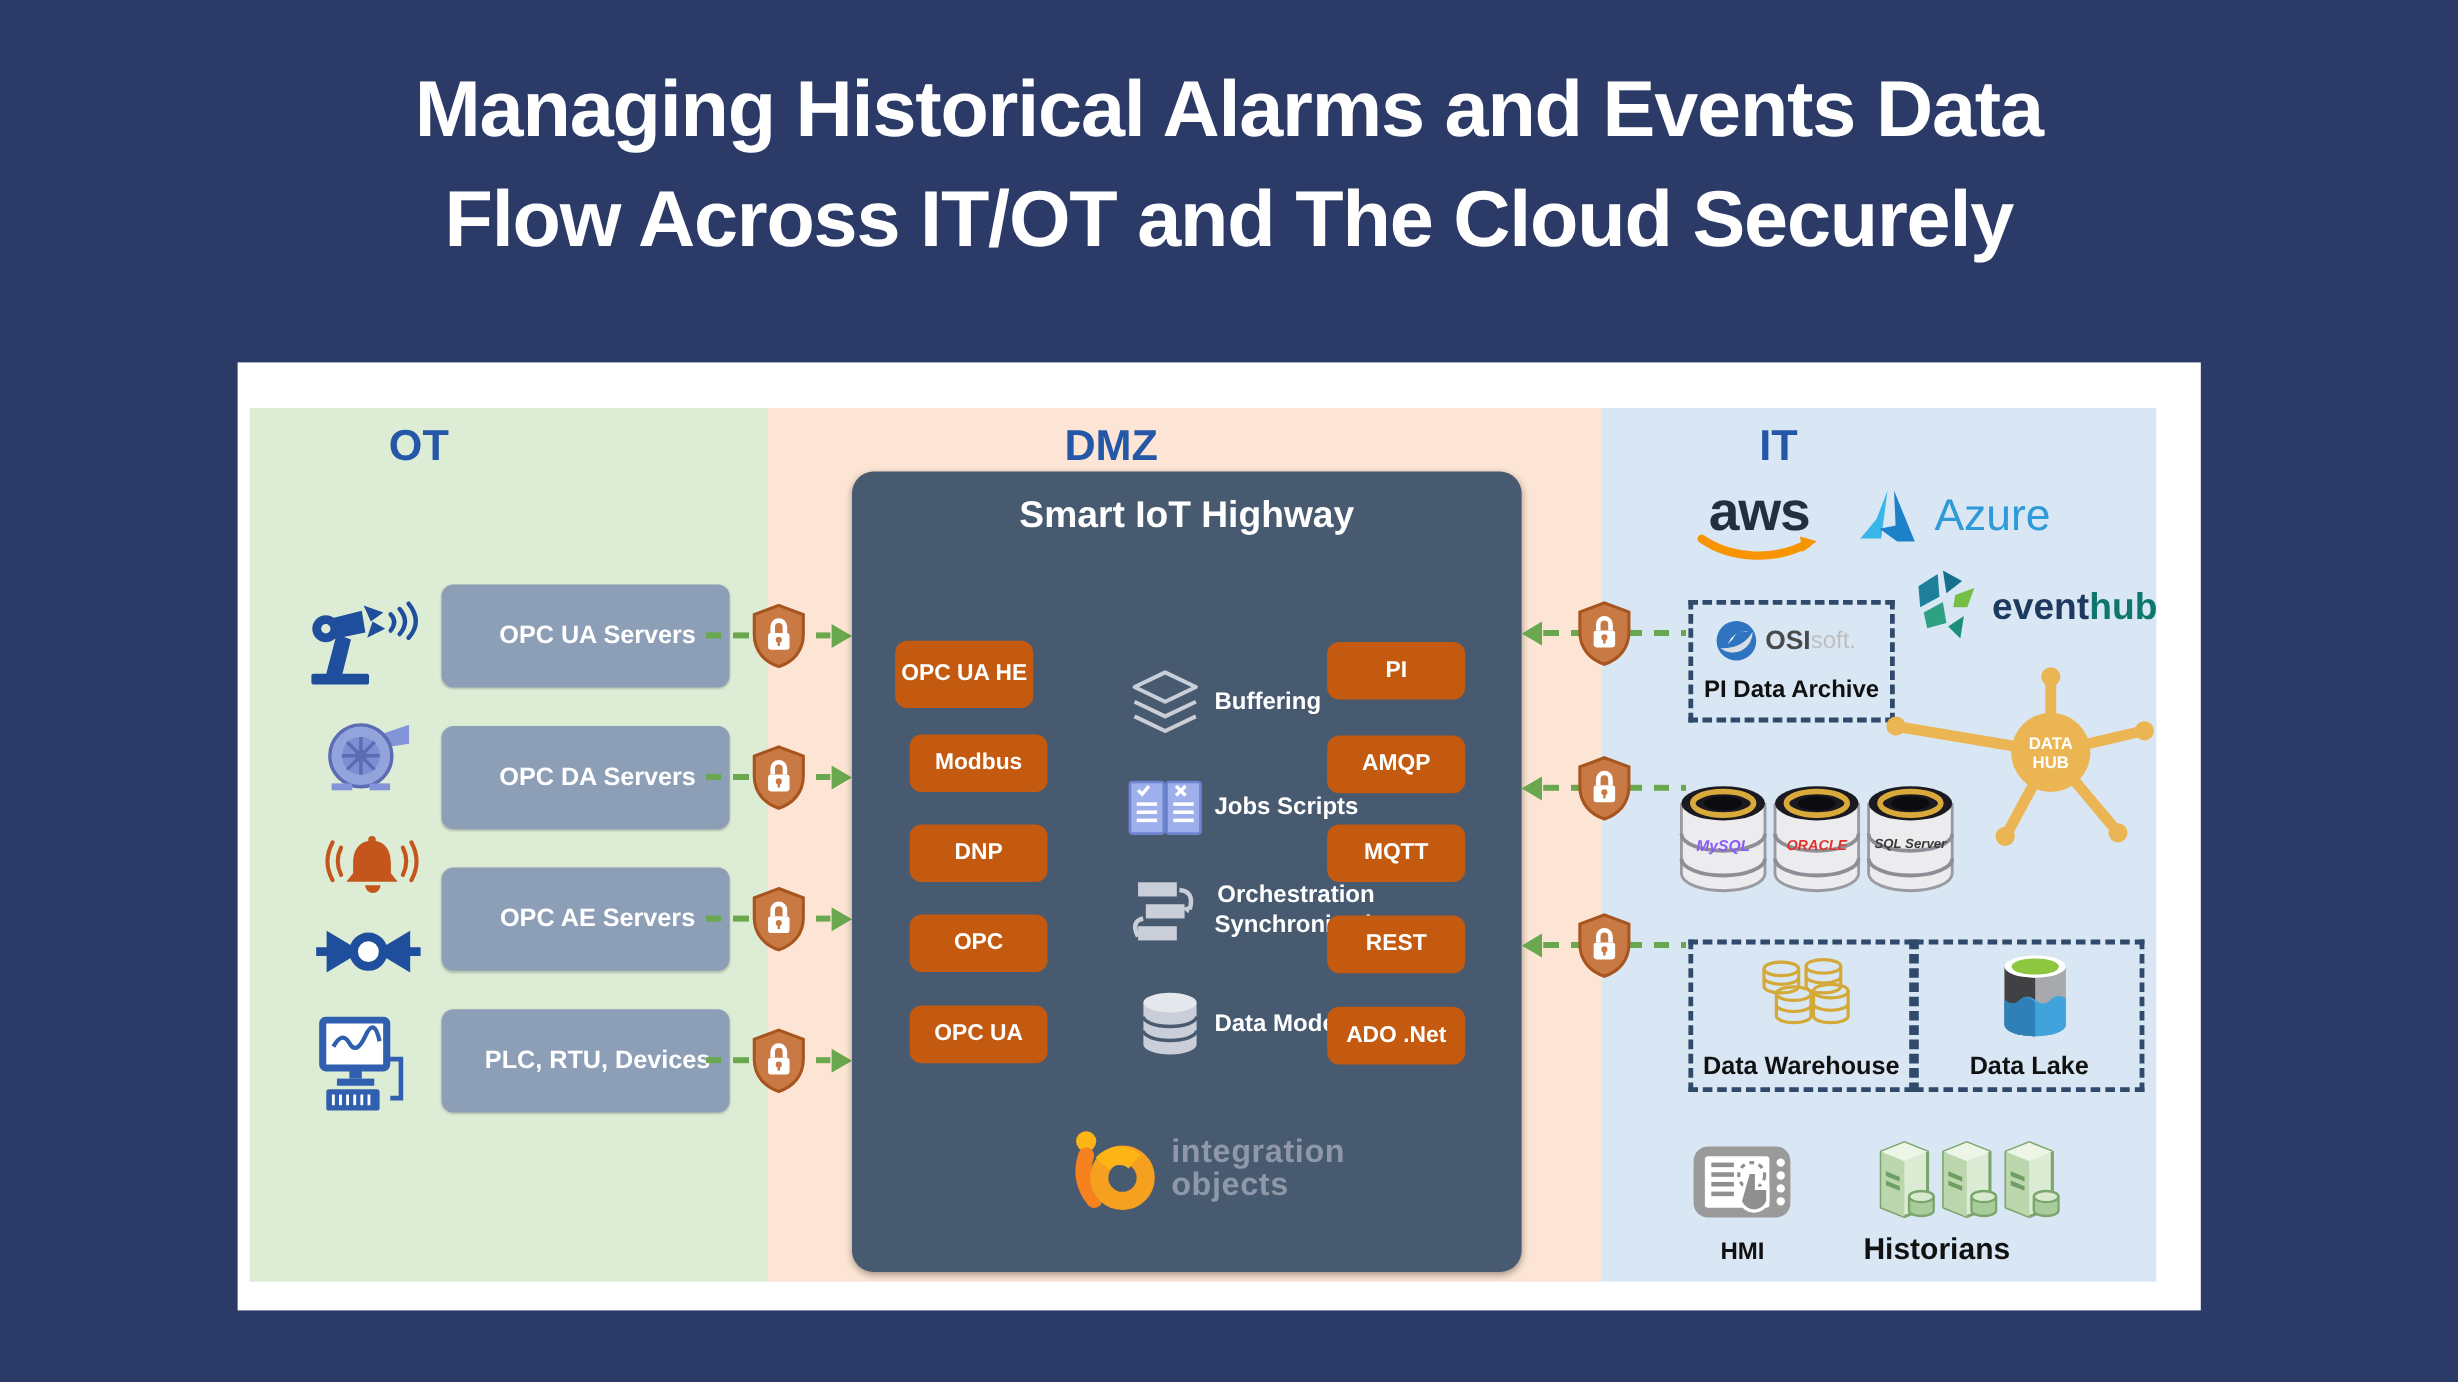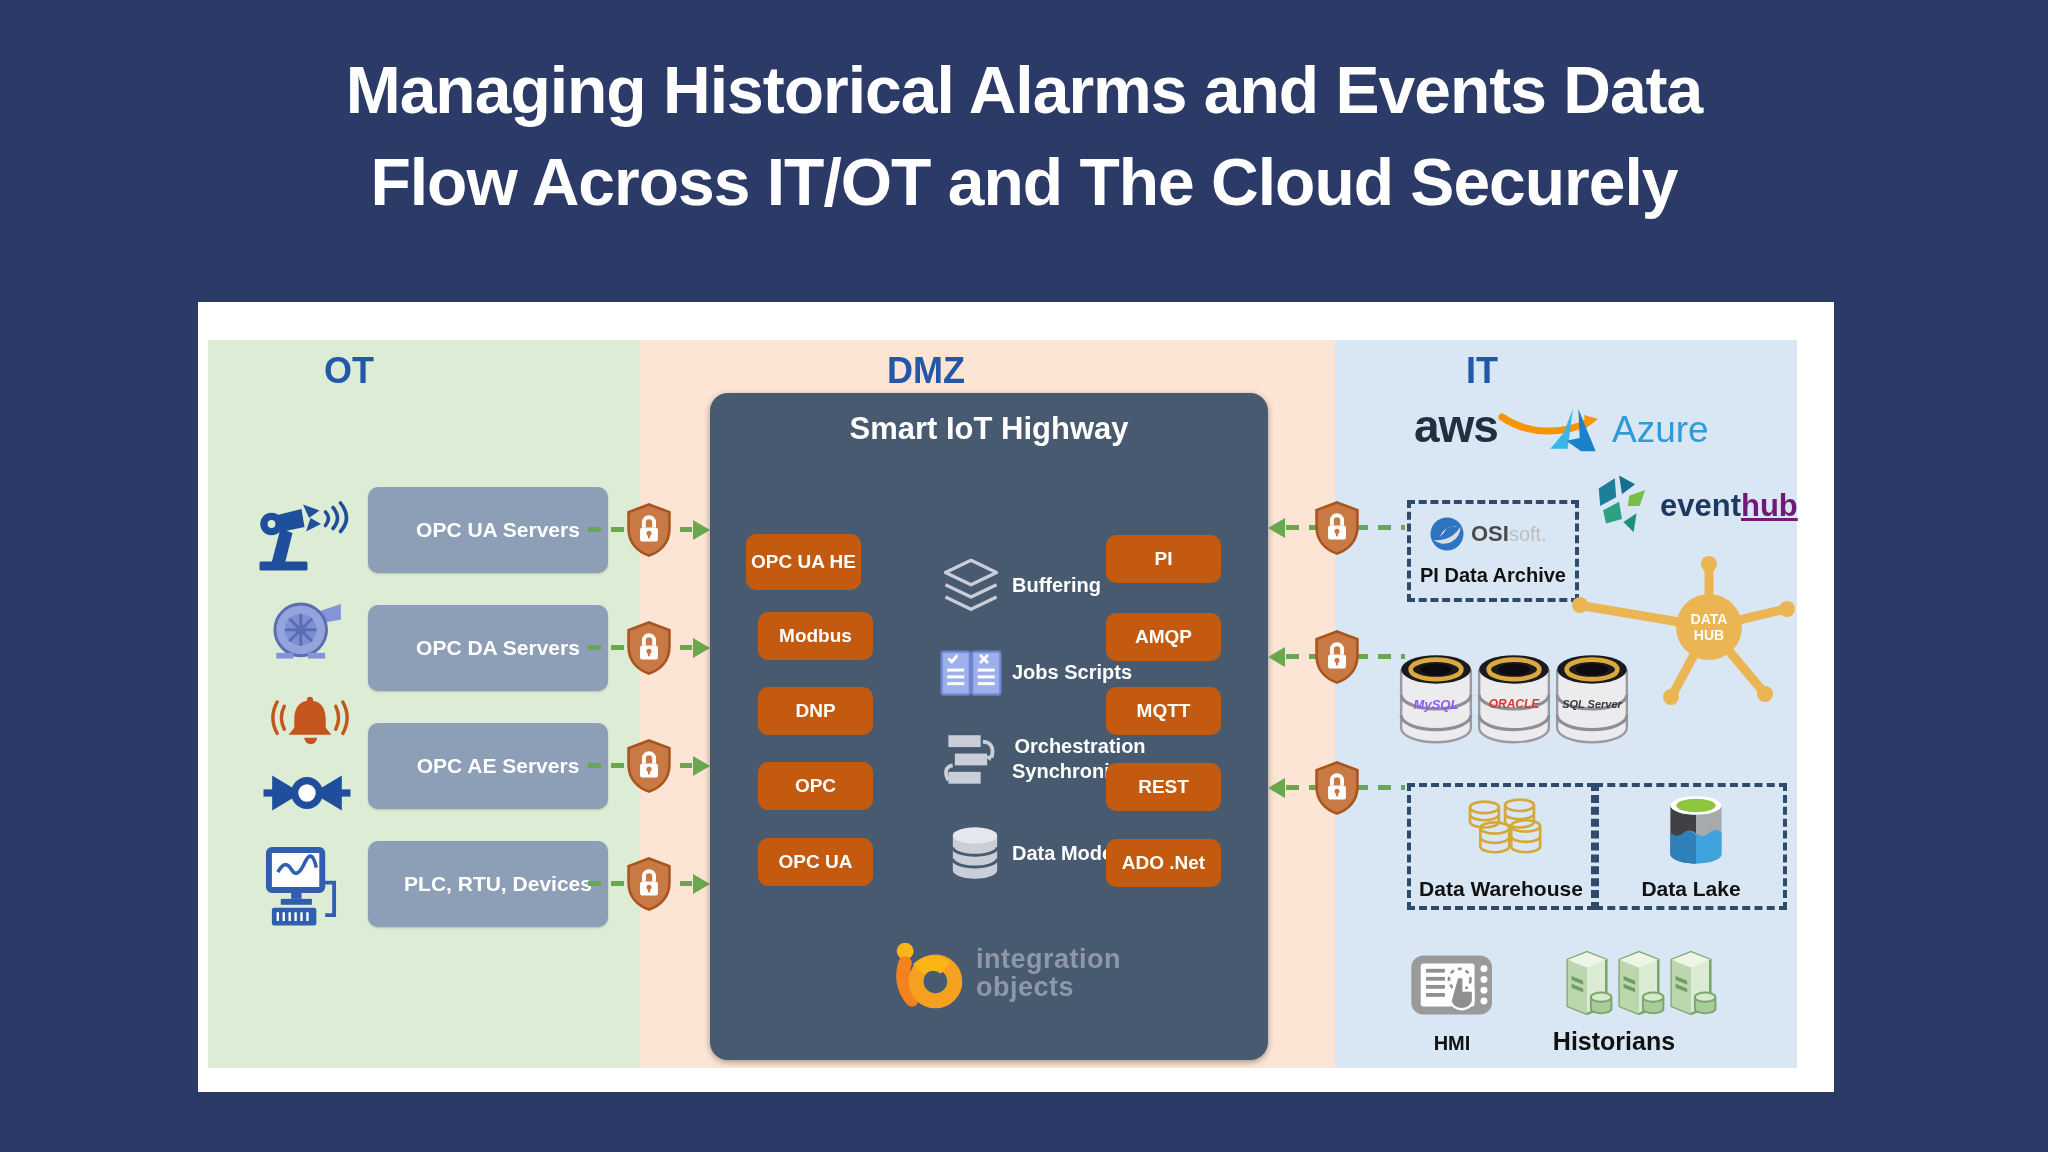--- a/index.html
+++ b/index.html
@@ -35,21 +35,21 @@
   .svc-ic{position:absolute;left:228px;width:66px;}
   .svc-lb{position:absolute;left:302px;width:136px;color:#fff;font-weight:bold;font-size:20px;line-height:1.25;}
   .iologo{position:absolute;left:180px;top:538px;width:260px;height:84px;display:flex;align-items:center;}
   .iotext{margin-left:12px;color:#8e98a8;font-weight:bold;font-size:27px;line-height:1.05;letter-spacing:.5px;}
   .dashed-box{position:absolute;border:4px dashed #2f4a6b;box-sizing:border-box;}
   .itlabel{position:absolute;text-align:center;color:#111;font-weight:bold;font-size:21px;}
   .brand{position:absolute;display:flex;align-items:center;}
   .aws-txt{font-weight:bold;font-size:46px;color:#232f3e;letter-spacing:-1px;line-height:.8;}
   .az-txt{font-size:37px;color:#2e9ad8;margin-left:8px;}
   .eh-txt{font-weight:bold;font-size:31px;margin-left:8px;}
-  .eh1{color:#1d3a5e;} .eh2{color:#701a75;text-decoration:underline;}
+  .eh1{color:#1d3a5e;} .eh2{color:#0f766e;}
   .osi1{font-weight:bold;font-size:22px;color:#4a4a4a;margin-left:6px;}
   .osi2{font-size:20px;color:#bfbfbf;}
   .hubc{position:absolute;width:66px;height:66px;border-radius:50%;background:#ecb553;color:#fff;
         font-weight:bold;font-size:14px;display:flex;align-items:center;justify-content:center;text-align:center;line-height:1.15;}
   .silo{position:absolute;width:76px;height:95px;}
   .silo-lb{position:absolute;width:76px;text-align:center;font-weight:bold;font-style:italic;}
 </style>
 </head>
 <body>
 
@@ -325,21 +325,21 @@
         </svg>
     </div>
     <div class="conn l" style="left:1070px;top:458px;width:137px">
       <div class="dash"></div>
         <div class="ah left"></div>
       <svg class="shield">
           <use href="#sym-shield"></use>
         </svg>
     </div>
 
-    <div class="brand" style="left:1216px;top:106px;flex-direction:row">
+    <div class="brand" style="left:1216px;top:106px;flex-direction:column">
       <div class="aws-txt">aws</div>
       <svg width="104" height="26" viewBox="0 0 104 26">
         <path d="M4 4 C30 22 66 22 92 8" fill="none" stroke="#f79400" stroke-width="7" stroke-linecap="round"></path>
         <path d="M86 2 L100 6 L88 15 Z" fill="#f79400"></path>
       </svg>
     </div>
 
     <div class="brand" style="left:1352px;top:104px">
       <svg width="54" height="48" viewBox="0 0 40 36">
         <path d="M17 2 L10 20 L0 32 H13 Z" fill="#38b6e8"></path>

